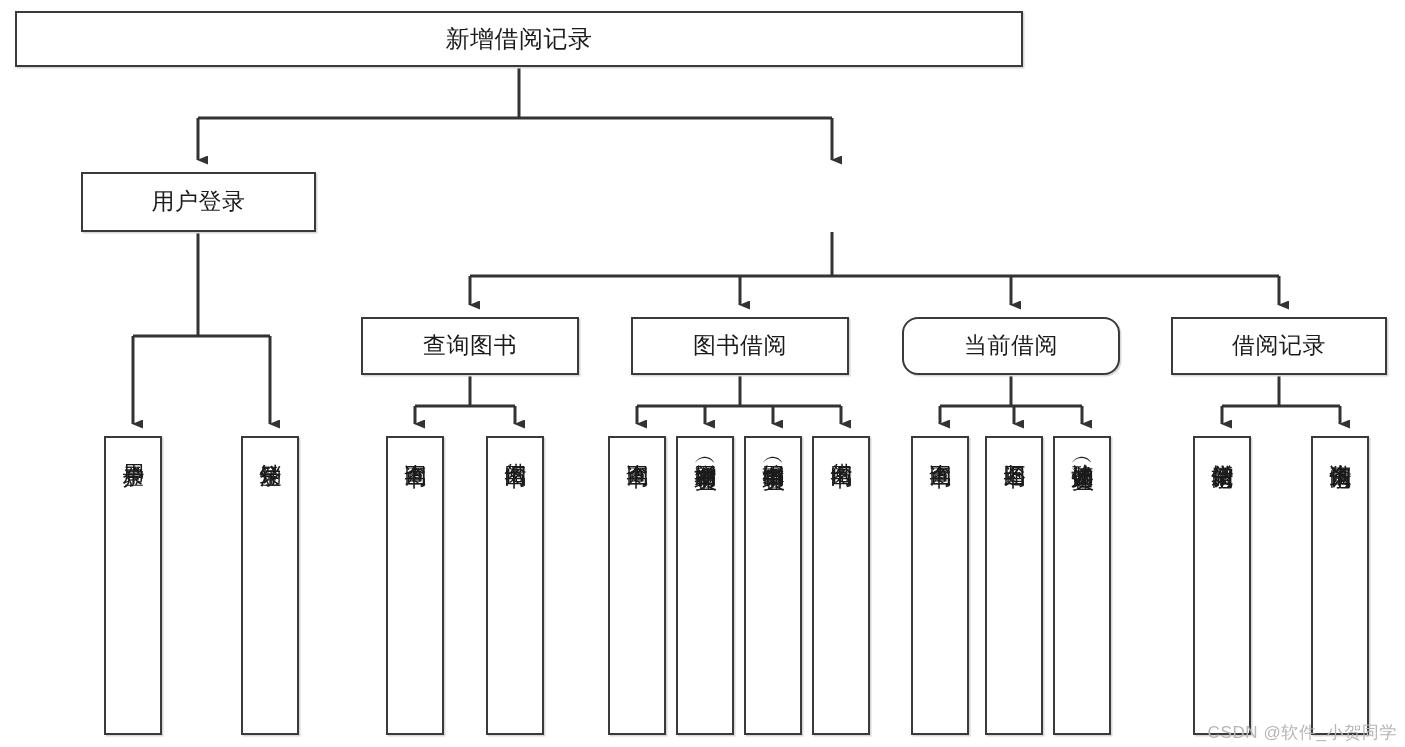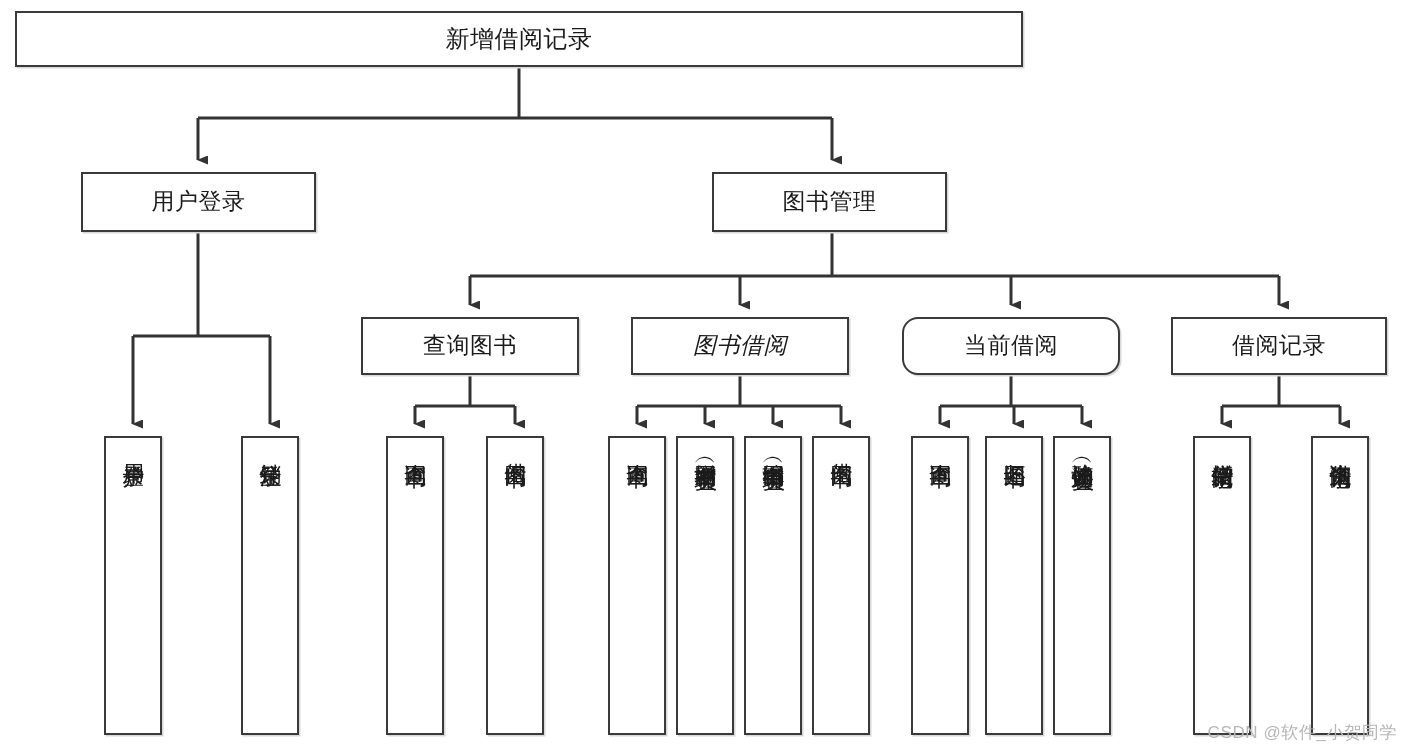--- a/index.html
+++ b/index.html
@@ -127,28 +127,25 @@
     </g>
   </svg>
 
   <div class="node root h" style="left:15px; top:11px; width:1008px; height:56px;">
     <span class="label">新增借阅记录</span>
   </div>
 
   <div class="node h" style="left:81px; top:172px; width:235px; height:60px;">
     <span class="label">用户登录</span>
   </div>
-  <div class="node h" style="left:712px; top:172px; width:235px; height:60px;">
-    <span class="label">图书管理</span>
-  </div>
 
   <div class="node h" style="left:361px; top:317px; width:218px; height:58px;">
     <span class="label">查询图书</span>
   </div>
-  <div class="node h" style="left:631px; top:317px; width:218px; height:58px;font-style:italic;">
+  <div class="node h" style="left:631px; top:317px; width:218px; height:58px;">
     <span class="label">图书借阅</span>
   </div>
   <div class="node h" style="left:902px; top:317px; width:218px; height:58px;border-radius:16px;">
     <span class="label">当前借阅</span>
   </div>
   <div class="node h" style="left:1171px; top:317px; width:216px; height:58px;font-family:Liberation Serif, serif;">
     <span class="label">借阅记录</span>
   </div>
 
   <div class="node v" style="left:104px; top:436px; width:58px; height:299px;">

